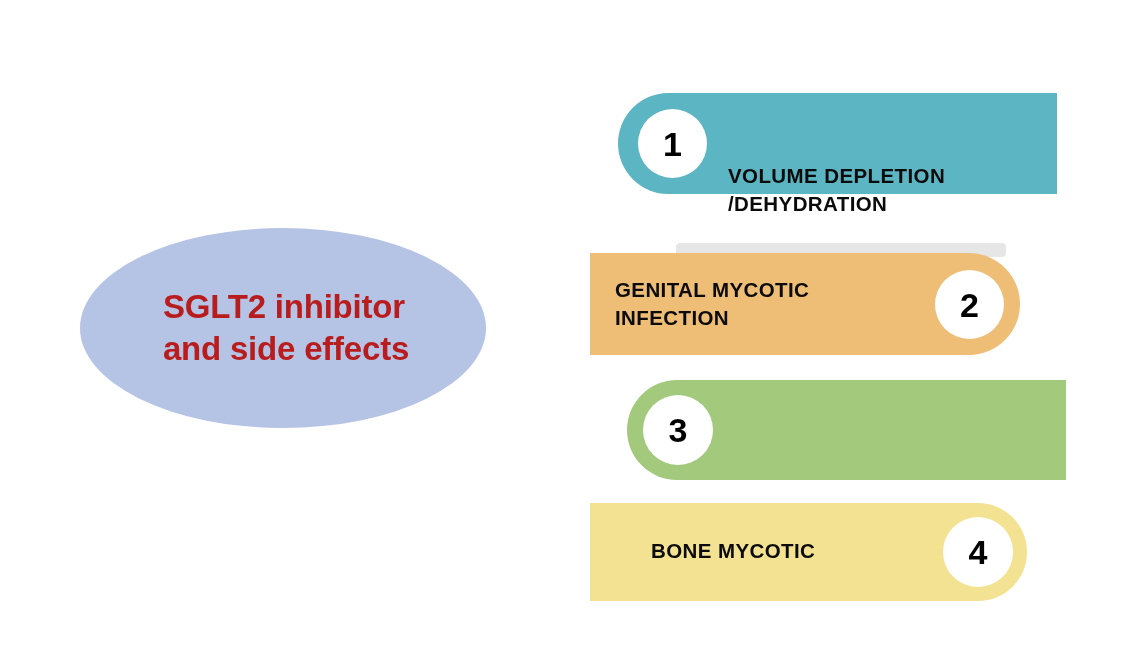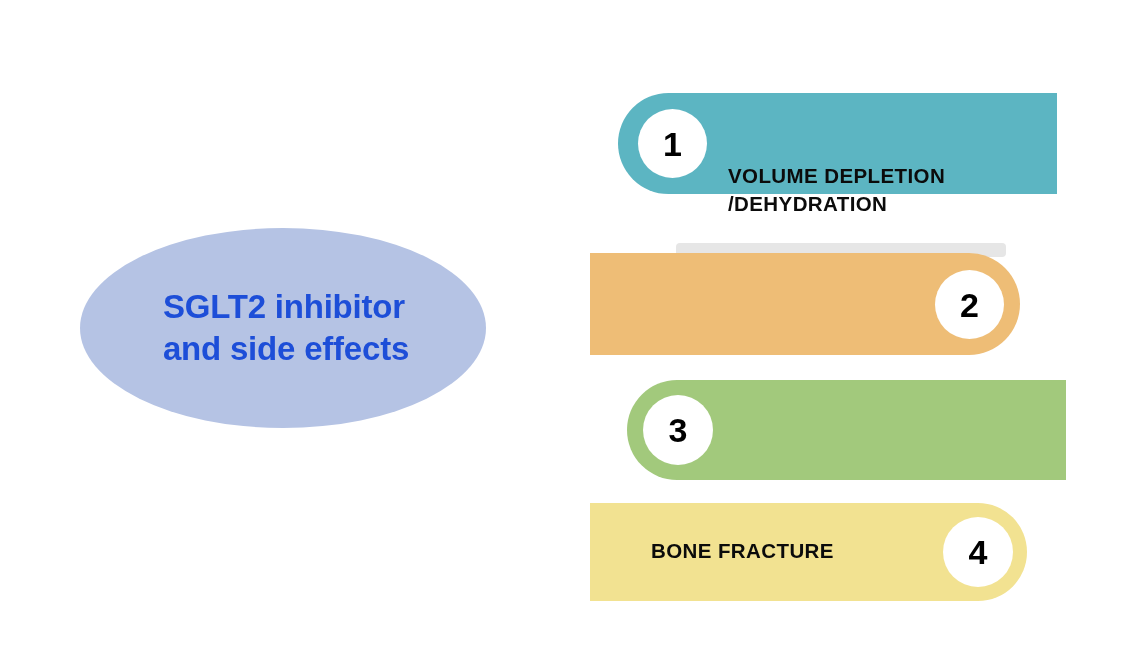--- a/index.html
+++ b/index.html
@@ -159,46 +159,48 @@
     height: 70px;
   }
   #step-4 .step-label { left: 61px; top: 34px; }
 </style>
 </head>
 <body>
 
 <div id="canvas" style="background: rgb(255, 255, 255);">
 
   <div class="concept-ellipse" style="background: rgb(181, 195, 228);">
-    <div class="concept-text" style="color: #1d4ed8;">SGLT2 inhibitor
+    <div class="concept-text" style="color: #b91c1c;">SGLT2 inhibitor
 and side effects</div>
   </div>
 
   <div class="step-ghost" id="ghost-2"></div>
 
   <div class="step" id="step-1" style="background: rgb(92, 181, 194);">
     <div class="step-circle" style="background: rgb(255, 255, 255);">
       <span class="step-num">1</span>
     </div>
     <div class="step-label">VOLUME DEPLETION
 /DEHYDRATION</div>
   </div>
 
   <div class="step" id="step-2" style="background: rgb(238, 189, 118);">
     <div class="step-circle" style="background: rgb(255, 255, 255);">
       <span class="step-num">2</span>
     </div>
+    <div class="step-label">GENITAL MYCOTIC
+INFECTION</div>
   </div>
 
   <div class="step" id="step-3" style="background: rgb(162, 201, 124);">
     <div class="step-circle" style="background: rgb(255, 255, 255);">
       <span class="step-num">3</span>
     </div>
   </div>
 
   <div class="step" id="step-4" style="background: rgb(242, 226, 145);">
     <div class="step-circle" style="background: rgb(255, 255, 255);">
       <span class="step-num">4</span>
     </div>
-    <div class="step-label">BONE FRACTURE</div>
+    <div class="step-label">BONE MYCOTIC</div>
   </div>
 
 </div>
 
 </body></html>

